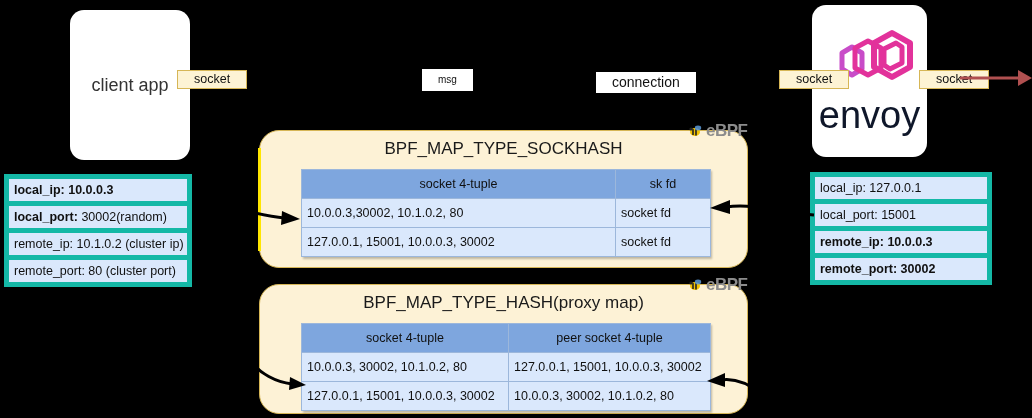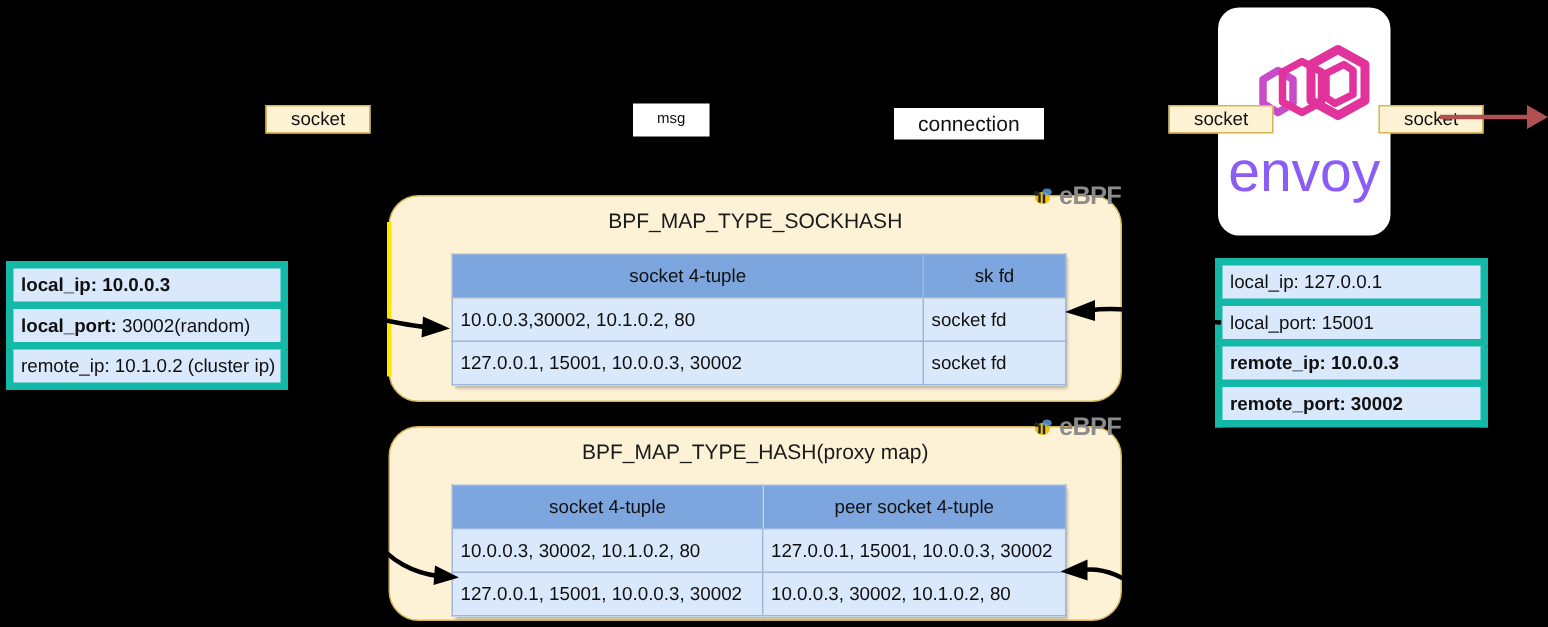--- a/index.html
+++ b/index.html
@@ -16,21 +16,21 @@
 
   
   .tag{font-size:12.5px;color:#111;padding:1px 16px;white-space:nowrap;
        line-height:15px;box-sizing:border-box;}
   .tag.socket{background:#fdf3d4;border:1px solid #d6b656;}
   .tag.plain{background:#ffffff;}
 
   
   .mapbox{background:#fdf2d6;border:1px solid #d6b656;border-radius:20px;}
   .maptitle{position:absolute;left:0;right:0;top:8px;text-align:center;
-            font-size:14px;color:#1a1a1a;white-space:nowrap;}
+            font-size:17px;color:#1a1a1a;white-space:nowrap;}
 
   
   table.grid{border-collapse:collapse;width:100%;table-layout:fixed;}
   table.grid th,table.grid td{
       border:1px solid #9cb7db;font-weight:normal;font-size:12.5px;
       color:#101010;height:28px;padding:0 5px;overflow:hidden;
       white-space:nowrap;}
   table.grid th{background:#7ea6de;}
   table.grid td{background:#dae8fc;text-align:left;}
   .tblwrap{position:absolute;box-shadow:2px 2px 2px rgba(0,0,0,.25);}
@@ -50,20 +50,23 @@
               letter-spacing:-0.5px;line-height:17px;}
 
   
   .yline{background:#ffe600;}
 </style>
 </head>
 <body>
 
 <div id="stage">
 
+  <div class="abs appbox" style="left:70px;top:10px;width:120px;height:150px;">
+    <span class="caption">client app</span>
+  </div>
   <div class="abs tag socket" style="left:177px;top:70px;">socket</div>
 
   <div class="abs" style="left:4px;top:174px;width:188px;">
     <table class="info">
       <tbody>
         <tr>
           <td class="b">
             <span>local_ip:</span>
             <span>10.0.0.3</span>
           </td>
@@ -71,40 +74,46 @@
         <tr>
           <td>
             <span class="b">local_port:</span>
             <span>30002(random)</span>
           </td>
         </tr>
         <tr>
           <td>
             <span>remote_ip:</span>
             <span>10.1.0.2 (cluster ip)</span>
+          </td>
+        </tr>
+        <tr>
+          <td>
+            <span>remote_port:</span>
+            <span>80 (cluster port)</span>
           </td>
         </tr>
       </tbody>
     </table>
   </div>
 
   <div class="abs tag plain" style="left:422px;top:69px;font-size:10px;line-height:20px;">msg</div>
   <div class="abs tag plain" style="left:596px;top:72px;font-size:14px;line-height:19px;">connection</div>
 
   <div class="abs appbox" style="left:812px;top:5px;width:115px;height:152px;">
     <div style="display:flex;flex-direction:column;align-items:center;justify-content:center;">
       <svg width="96" height="74" viewBox="0 0 96 74">
         <g fill="none" stroke-linejoin="round">
           <path d="M20 26 L30 20 L40 26 L40 42 L30 48 L20 42 Z" stroke="#c84cc8" stroke-width="5"></path>
           <path d="M33 21 L46 14 L59 21 L59 41 L46 48 L33 41 Z" stroke="#e2329b" stroke-width="5"></path>
           <path d="M52 16 L70 6 L88 16 L88 40 L70 50 L52 40 Z" stroke="#e2329b" stroke-width="6"></path>
           <path d="M62 22 L74 16 L80 20 L80 36 L68 42 L62 38 Z" stroke="#e2329b" stroke-width="5"></path>
         </g>
       </svg>
-      <span style="font-size:38px;color:#8b5cf6;line-height:40px;margin-top:-6px;">envoy</span>
+      <span style="font-size:38px;color:#0f172a;line-height:40px;margin-top:-6px;">envoy</span>
     </div>
   </div>
   <div class="abs tag socket" style="left:779px;top:70px;">socket</div>
   <div class="abs tag socket" style="left:919px;top:70px;">socket</div>
 
   <svg class="abs" style="left:960px;top:62px;width:72px;height:32px;">
     <line x1="0" y1="16" x2="58" y2="16" stroke="#b05050" stroke-width="3"></line>
     <polygon points="58,8 72,16 58,24" fill="#b05050"></polygon>
   </svg>
 

